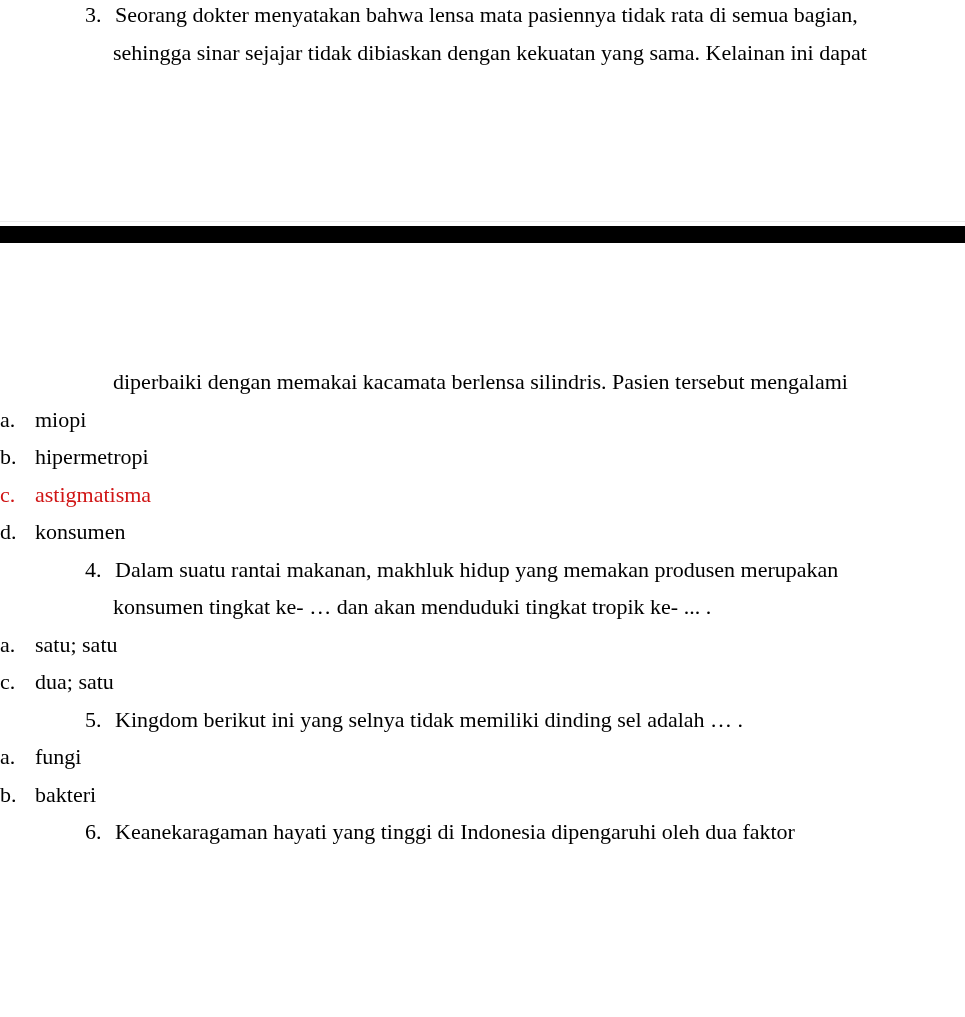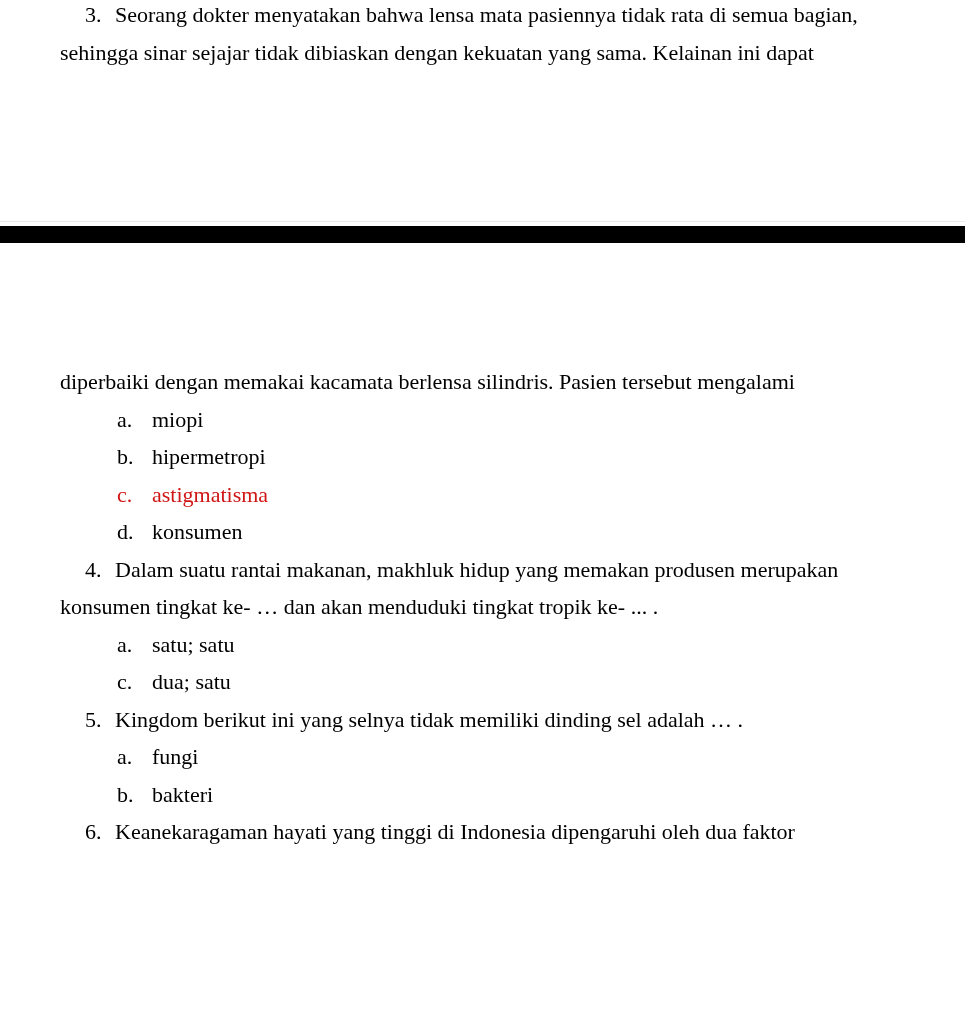--- a/index.html
+++ b/index.html
@@ -29,23 +29,23 @@
     line-height: 37.5px;
     white-space: nowrap;
   }
   
   .q-line { padding-left: 85px; }
   .q-line .num {
     display: inline-block;
     width: 30px;
   }
   
-  .c-line { padding-left: 60px; }
+  .c-line { padding-left: 113px; }
   
-  .o-line { padding-left: 117px; }
+  .o-line { }
   .o-line .letter {
     display: inline-block;
     width: 35px;
   }
 
   
   .ans .letter, .ans .otext, .ans-text .otext { color: #d01515; }
 
   
   .page-edge {

